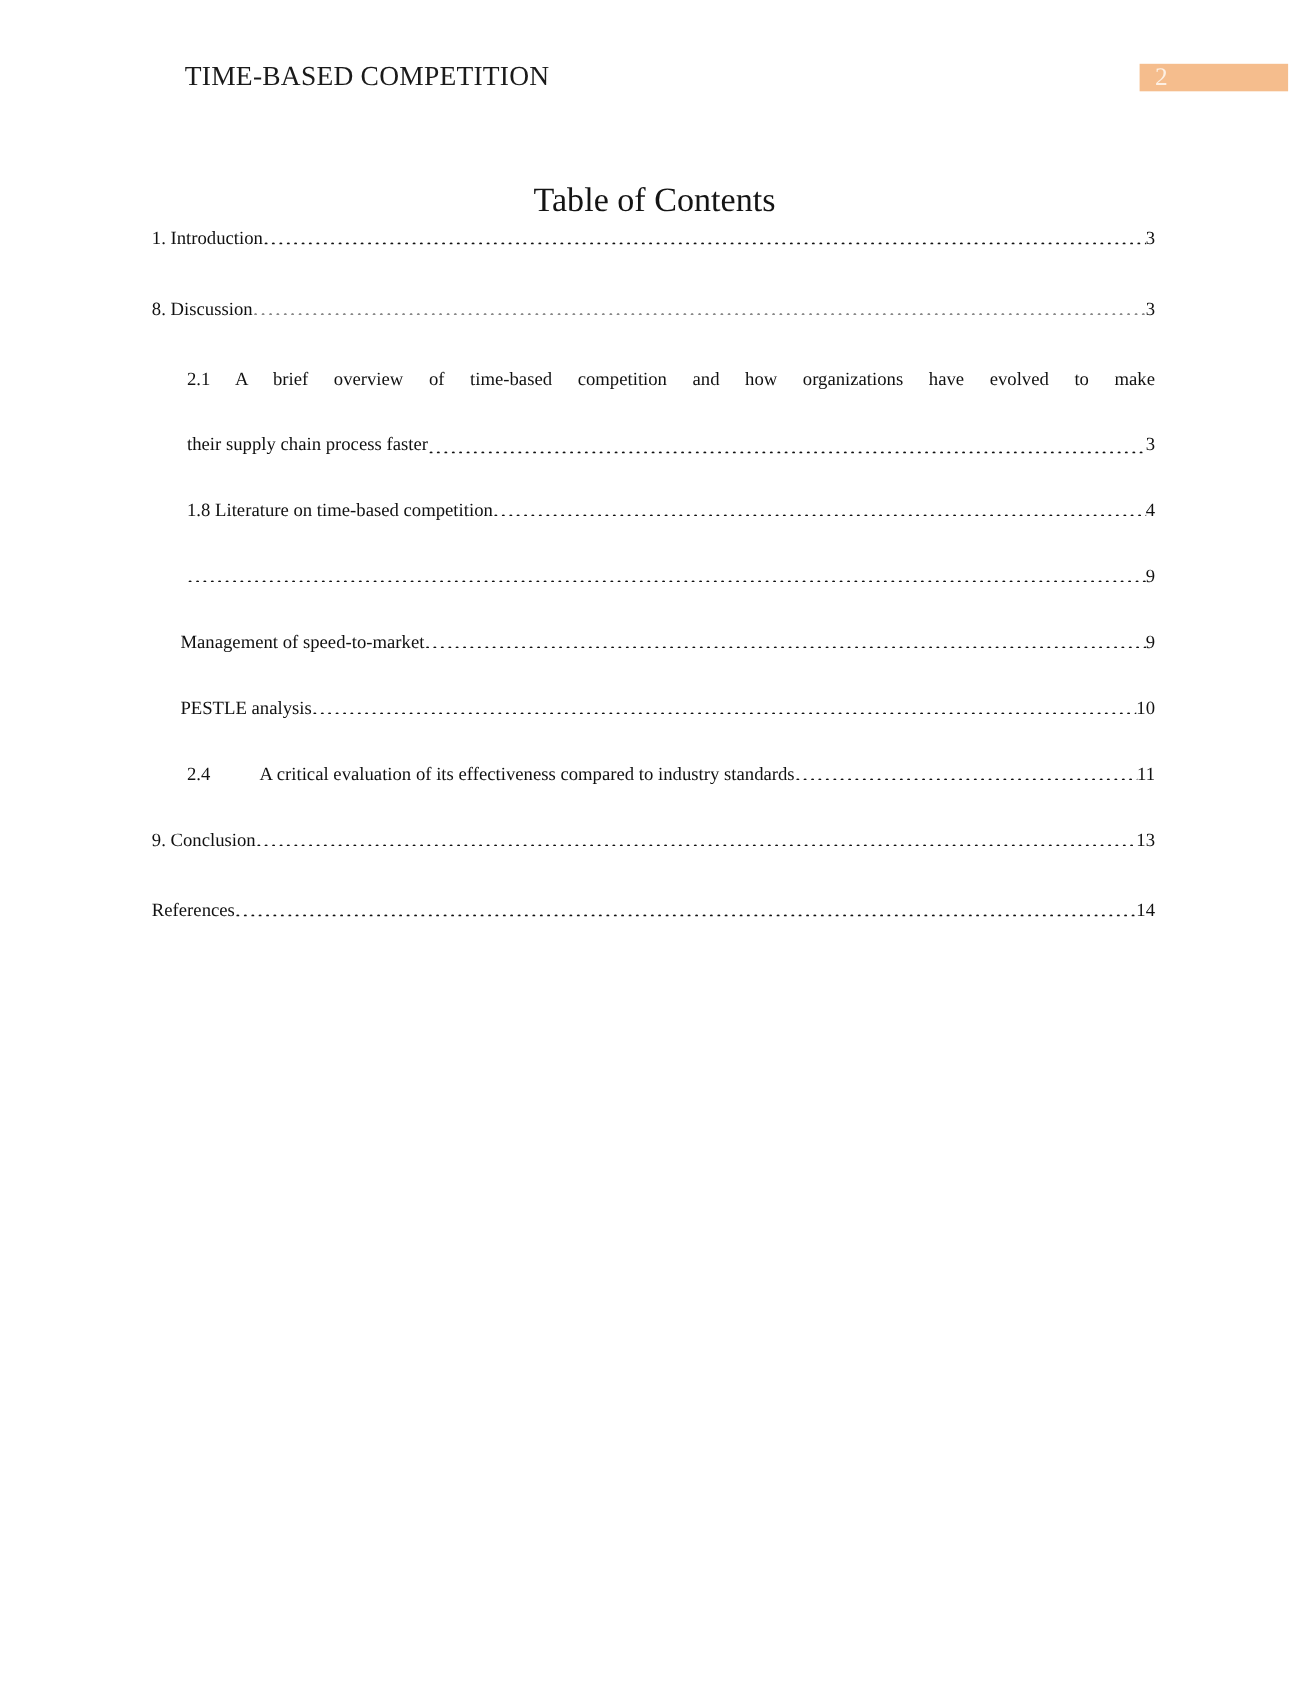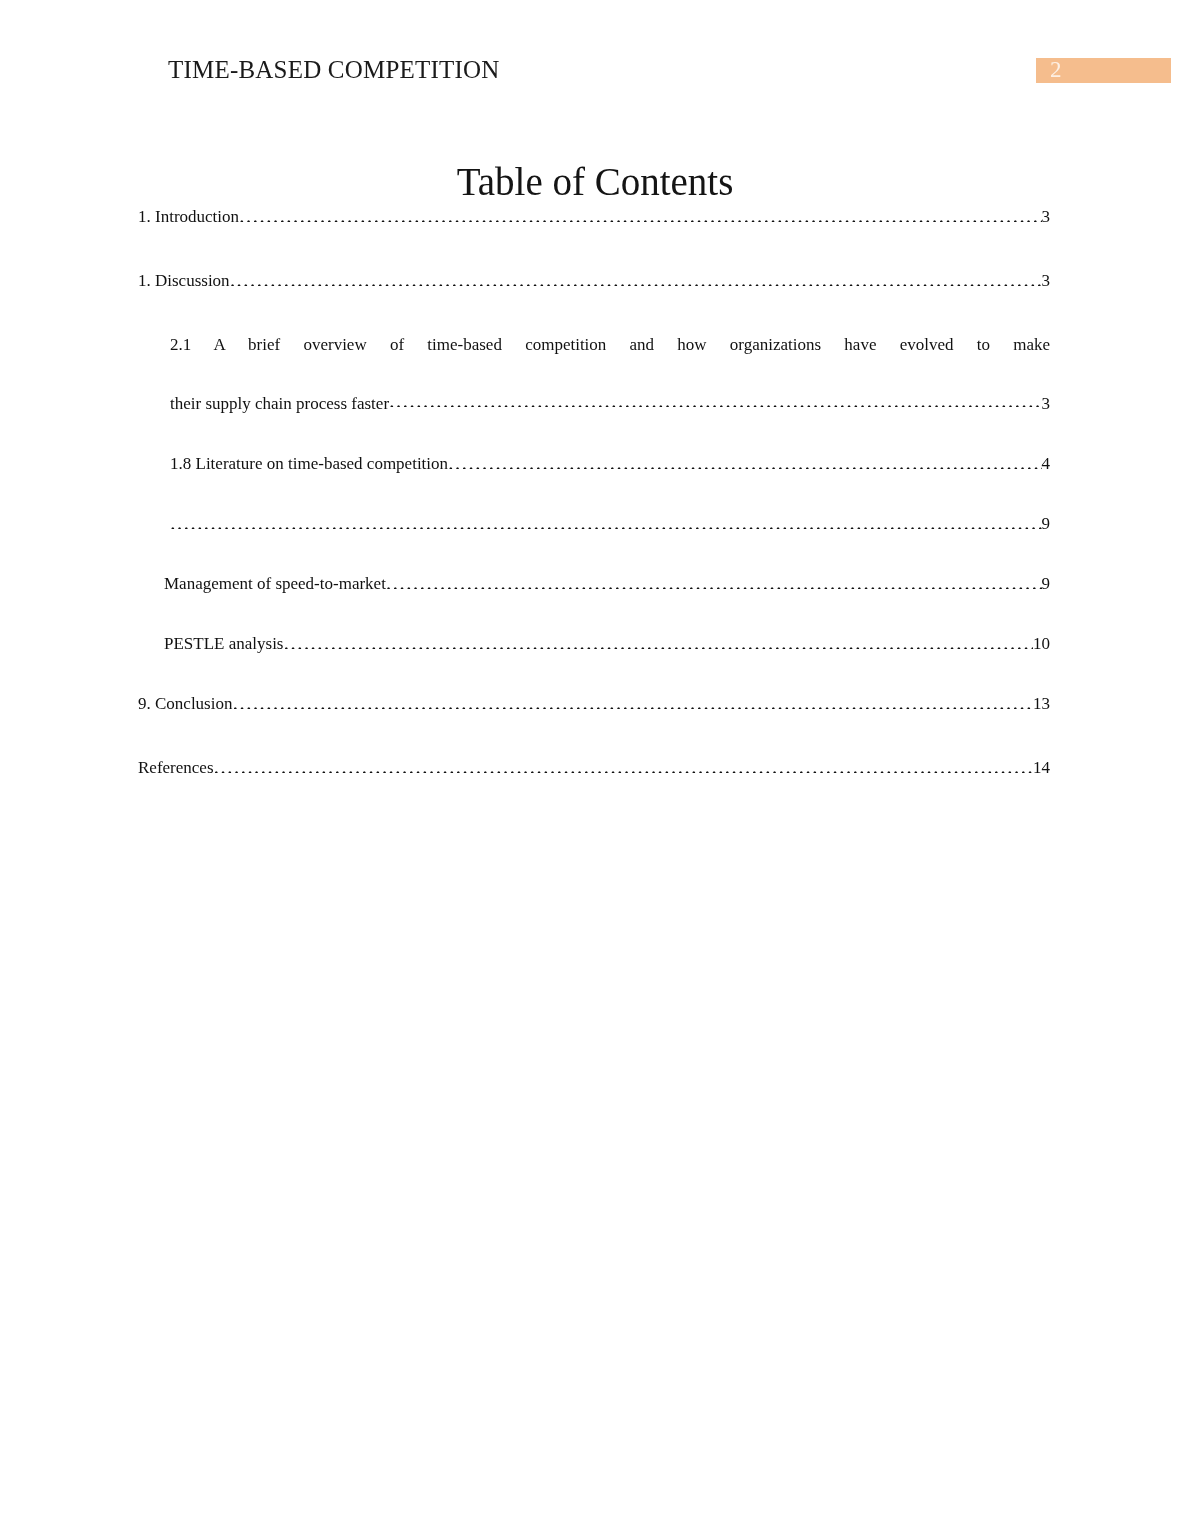--- a/index.html
+++ b/index.html
@@ -57,21 +57,21 @@
     color: #fdf0e4;
   }
 
   
   .toc-title {
     position: absolute;
     top: 163px;
     left: 0;
     width: 1190px;
     text-align: center;
-    font-size: 39px;
+    font-size: 31px;
     line-height: 38px;
     color: #141414;
   }
 
   .toc {
     position: absolute;
     top: 203px;
     left: 138px;
     width: 912px;
   }
@@ -98,21 +98,21 @@
   .wrap-line-1 {
     display: block;
     text-align: justify;
     text-align-last: justify;
     margin-left: 0;
     margin-bottom: 32px;
   }
 
   .wrap-line-2 {
     display: flex;
-    align-items: flex-start;
+    align-items: center;
     white-space: nowrap;
   }
 
   .entry-text {
     flex: 0 0 auto;
   }
 
   .entry-num-tab {
     flex: 0 0 auto;
     display: inline-block;
@@ -159,21 +159,21 @@
 
   <div class="toc">
 
     <div class="toc-entry lvl1">
       <span class="entry-text">1. Introduction</span>
       <span class="leader"></span>
       <span class="entry-page">3</span>
     </div>
 
     <div class="toc-entry lvl1">
-      <span class="entry-text">1. Discussion</span>
+      <span class="entry-text">8. Discussion</span>
       <span class="leader"></span>
       <span class="entry-page">3</span>
     </div>
 
     <div class="toc-entry lvl2 wrap-parent">
       <span class="wrap-line-1">2.1 A brief overview of time-based competition and how organizations have evolved to make</span>
       <span class="wrap-line-2">
         <span class="entry-text">their supply chain process faster</span>
         <span class="leader"></span>
         <span class="entry-page">3</span>
@@ -196,20 +196,26 @@
       <span class="leader"></span>
       <span class="entry-page">9</span>
     </div>
 
     <div class="toc-entry lvl3">
       <span class="entry-text">PESTLE analysis</span>
       <span class="leader"></span>
       <span class="entry-page">10</span>
     </div>
 
+    <div class="toc-entry lvl2">
+      <span class="entry-num-tab">2.4</span>
+      <span class="entry-text">A critical evaluation of its effectiveness compared to industry standards</span>
+      <span class="leader"></span>
+      <span class="entry-page">11</span>
+    </div>
 
     <div class="toc-entry lvl1">
       <span class="entry-text">9. Conclusion</span>
       <span class="leader"></span>
       <span class="entry-page">13</span>
     </div>
 
     <div class="toc-entry lvl1">
       <span class="entry-text">References</span>
       <span class="leader"></span>

